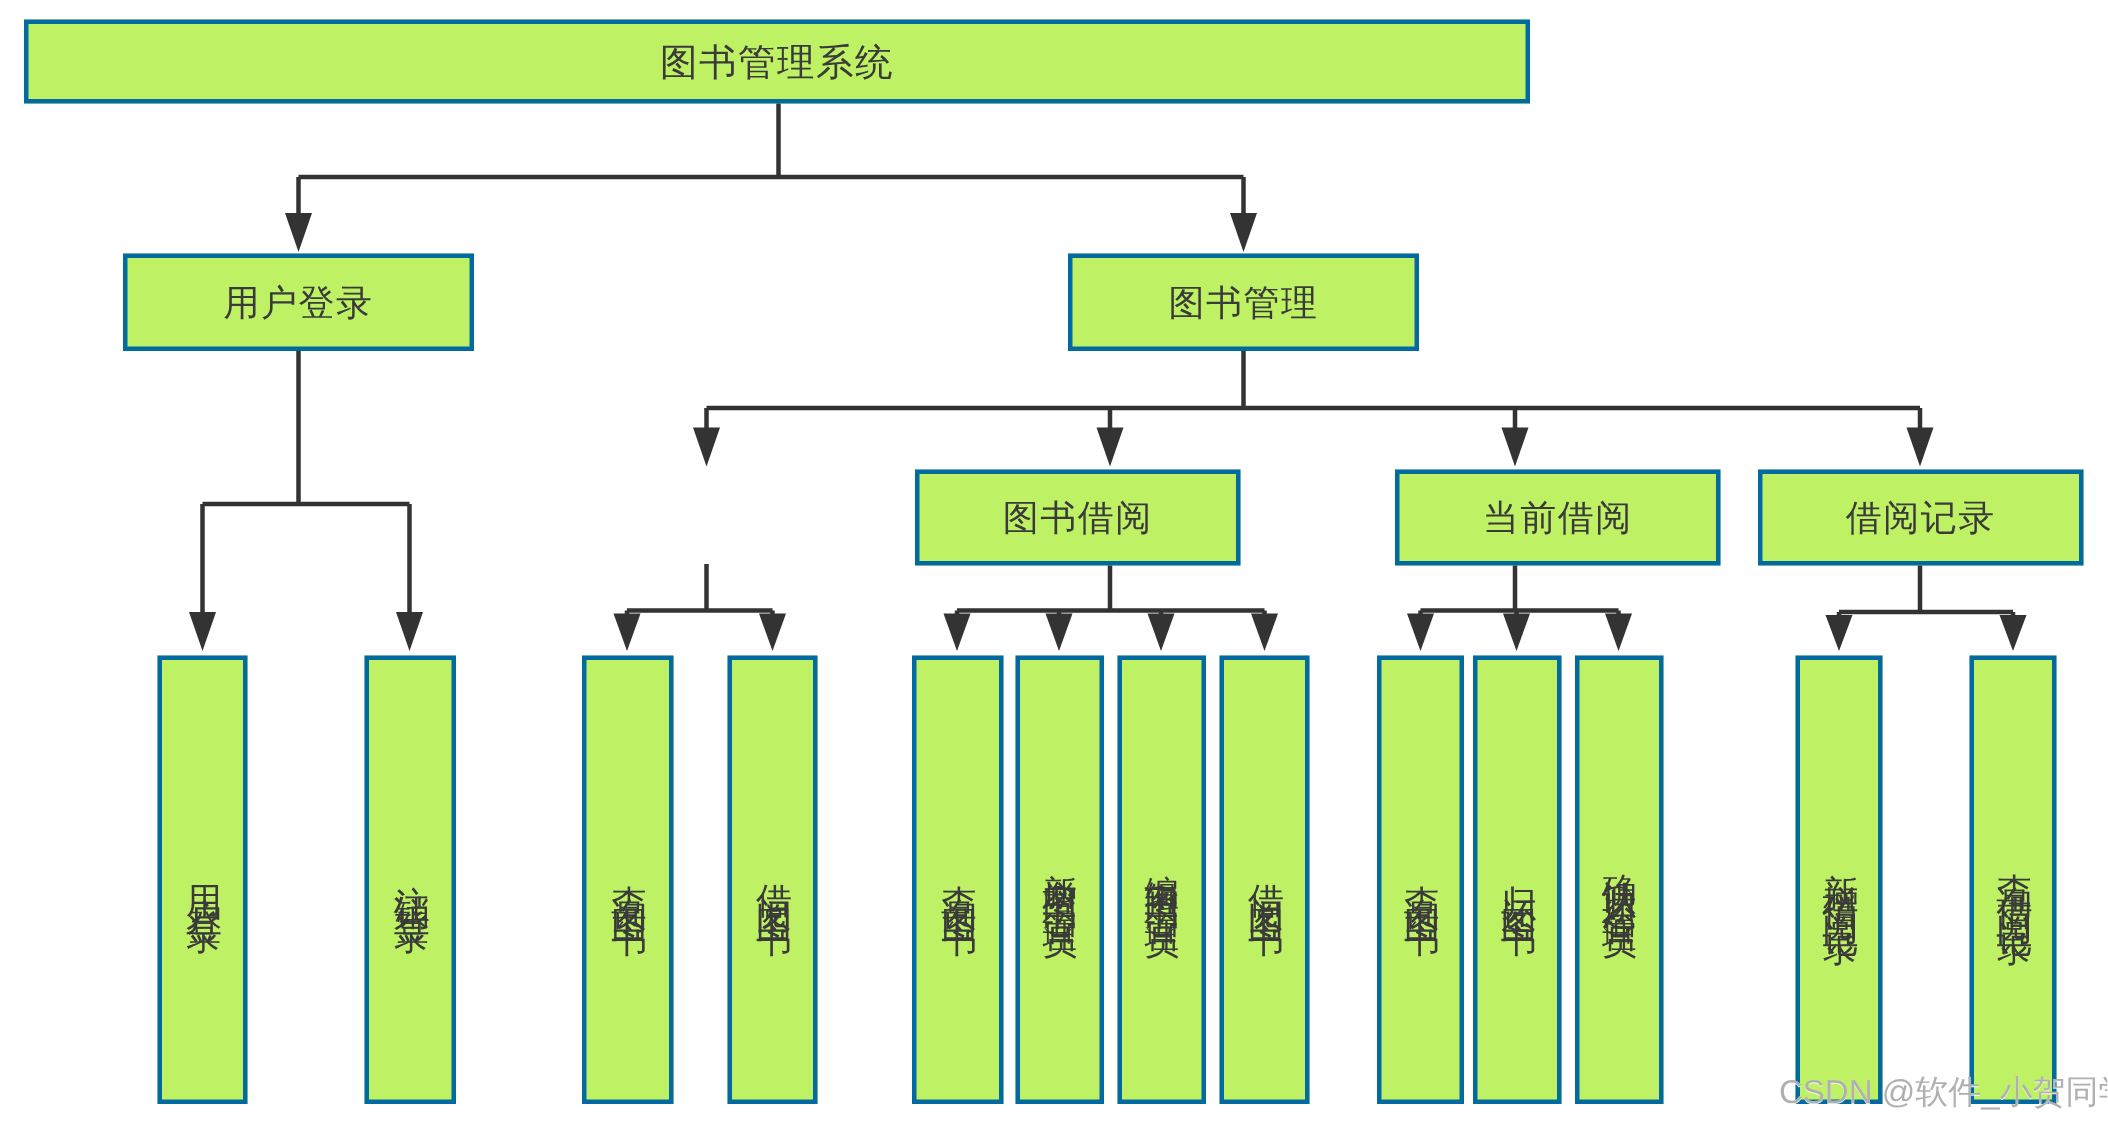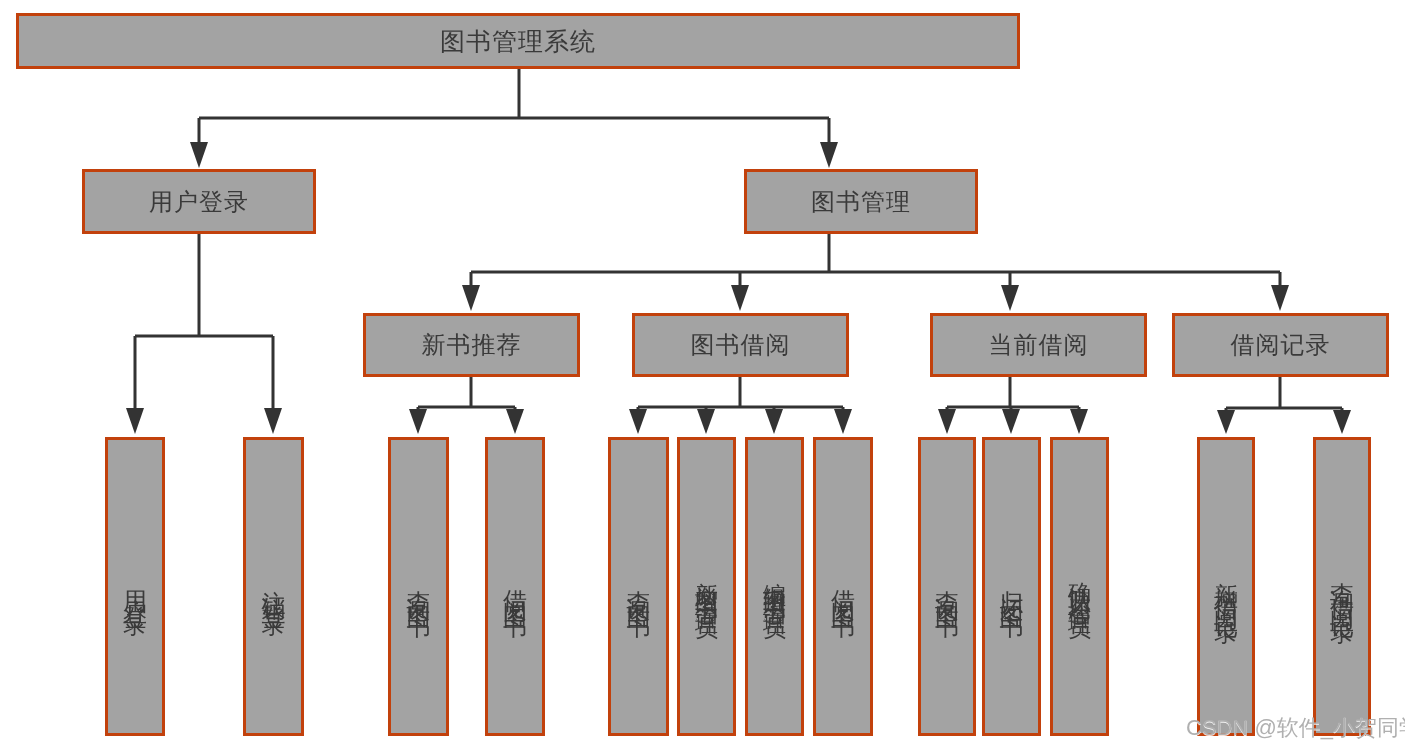--- a/index.html
+++ b/index.html
@@ -9,32 +9,32 @@
     background:#ffffff;
     font-family:"Liberation Sans","DejaVu Sans",sans-serif;
     overflow:hidden;
   }
   svg.wires{position:absolute;left:0;top:0;z-index:1;}
   svg.wires path{stroke:#333333;stroke-width:3;fill:none;}
   svg.wires polygon{fill:#333333;stroke:none;}
   .node{
     position:absolute;
     box-sizing:border-box;
-    border:3px solid #c2410c;
-    background:#a3a3a3;
+    border:3px solid #0369a1;
+    background:#bef264;
     display:flex;align-items:center;justify-content:center;
     color:#3a3a3a;
     z-index:2;
   }
   .hnode{font-size:24px;letter-spacing:1px;}
   .root{left:16px;top:13px;width:1004px;height:56px;font-size:25px;}
   .l2a{left:82px;top:169px;width:234px;height:65px;}
-  .l2b{left:744px;top:169px;width:234px;height:65px;}
+  .l2b{left:712px;top:169px;width:234px;height:65px;}
   .l3{top:313px;width:217px;height:64px;}
-  .l3a{left:363px;} .l3b{left:632px;} .l3c{left:930px;} .l3d{left:1172px;}
+  .l3a{left:363px;} .l3b{left:610px;} .l3c{left:930px;} .l3d{left:1172px;}
   .leaf{top:437px;height:299px;}
   .vlabel{
     writing-mode:vertical-rl;
     text-orientation:mixed;
     font-size:24px;
     letter-spacing:8px;
     line-height:1;
     white-space:nowrap;
   }
   .vlabel.long{font-size:23px;letter-spacing:5px;}
@@ -114,23 +114,20 @@
     <span>图书管理系统</span>
   </div>
 
   <div class="node hnode l2a">
     <span>用户登录</span>
   </div>
   <div class="node hnode l2b">
     <span>图书管理</span>
   </div>
 
-  <div class="node hnode l3 l3a">
-    <span>新书推荐</span>
-  </div>
   <div class="node hnode l3 l3b">
     <span>图书借阅</span>
   </div>
   <div class="node hnode l3 l3c">
     <span>当前借阅</span>
   </div>
   <div class="node hnode l3 l3d">
     <span>借阅记录</span>
   </div>
 

